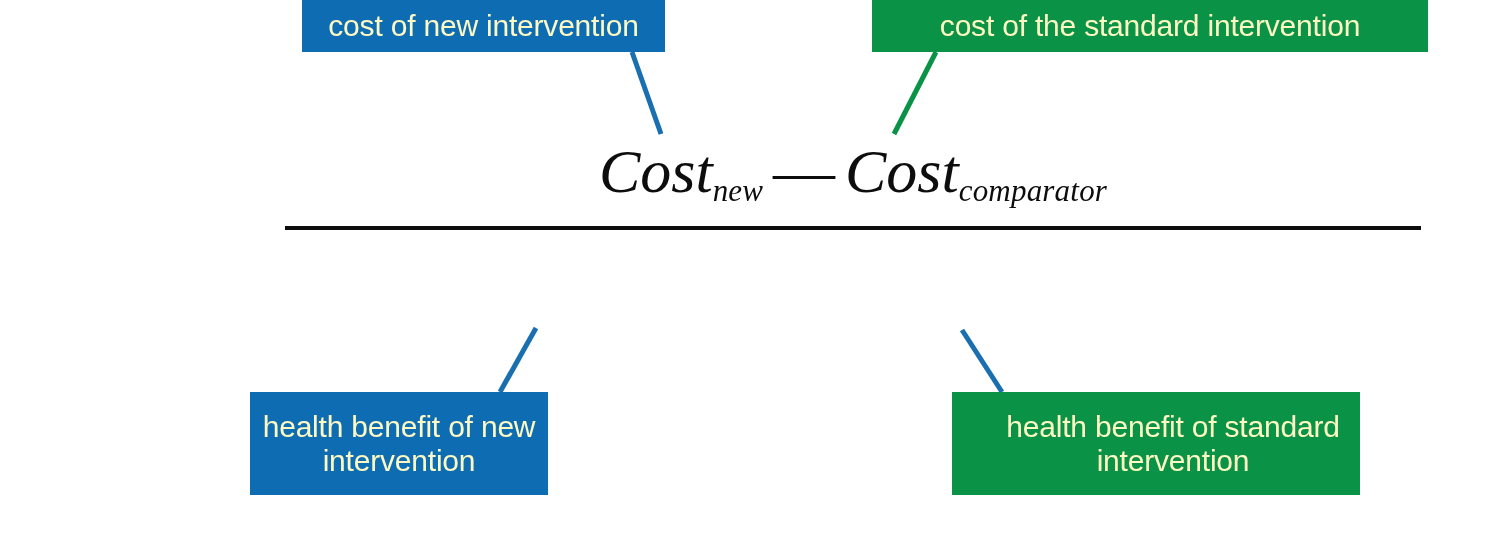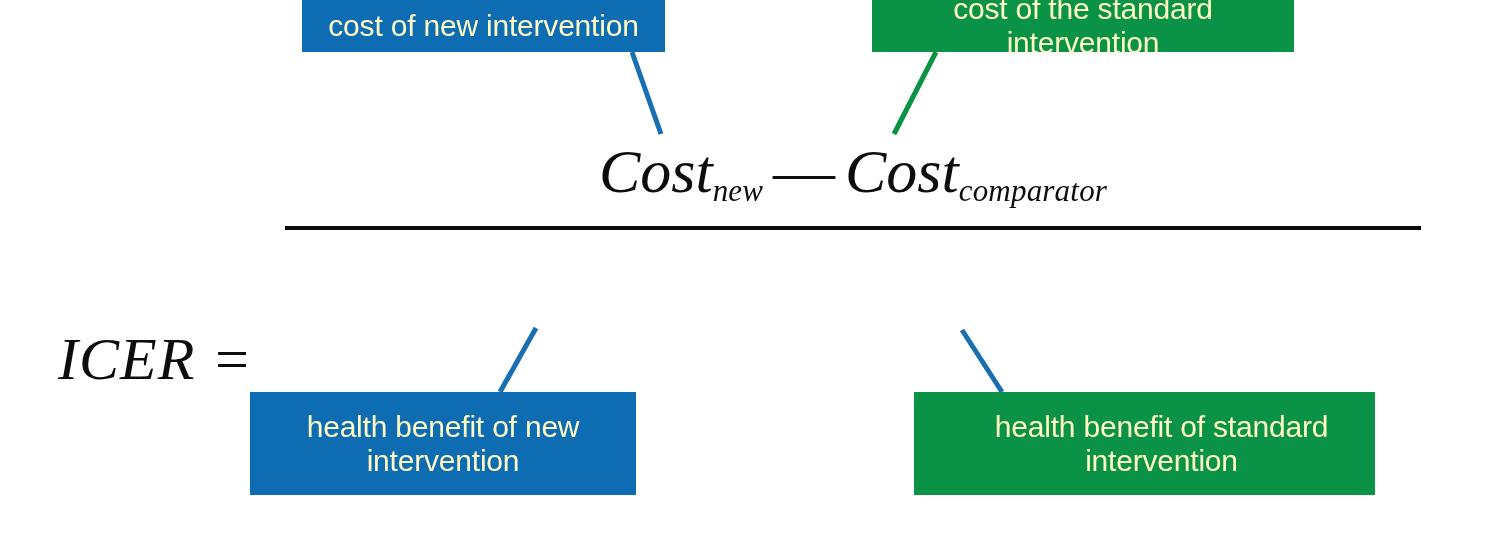--- a/index.html
+++ b/index.html
@@ -48,31 +48,31 @@
   .callout.blue  { background: #0E6DB2; }
   .callout.green { background: #0A9247; }
 
   #callout-cost-new {
     left: 302px;  top: 0px;
     width: 363px; height: 52px;
     font-size: 30px;
   }
   #callout-cost-standard {
     left: 872px;  top: 0px;
-    width: 422px; height: 52px;
+    width: 556px; height: 52px;
     font-size: 30px;
   }
   #callout-benefit-new {
     left: 250px;  top: 392px;
-    width: 386px; height: 103px;
+    width: 298px; height: 103px;
     font-size: 30px;
   }
   #callout-benefit-standard {
-    left: 914px;  top: 392px;
-    width: 461px; height: 103px;
+    left: 952px;  top: 392px;
+    width: 408px; height: 103px;
     font-size: 30px;
     padding-left: 44px;
   }
 
   
   #equation {
     position: absolute;
     left: 0px;
     top: 130px;
     width: 1500px;
@@ -164,21 +164,20 @@
   <div class="callout green" id="callout-cost-standard">cost of the standard intervention</div>
 
   <div class="callout blue" id="callout-benefit-new">health benefit of new
 intervention</div>
 
   <div class="callout green" id="callout-benefit-standard">health benefit of standard
 intervention</div>
 
   <div id="equation">
 
-    <div id="icer-label">ICER =</div>
 
     <div id="fraction">
 
       <div id="numerator"><span class="term">Cost</span><span class="sub">new</span><span class="minus">—</span><span class="term">Cost</span><span class="sub">comparator</span></div>
 
       <div id="fraction-bar"></div>
 
 
     </div>
   </div>

